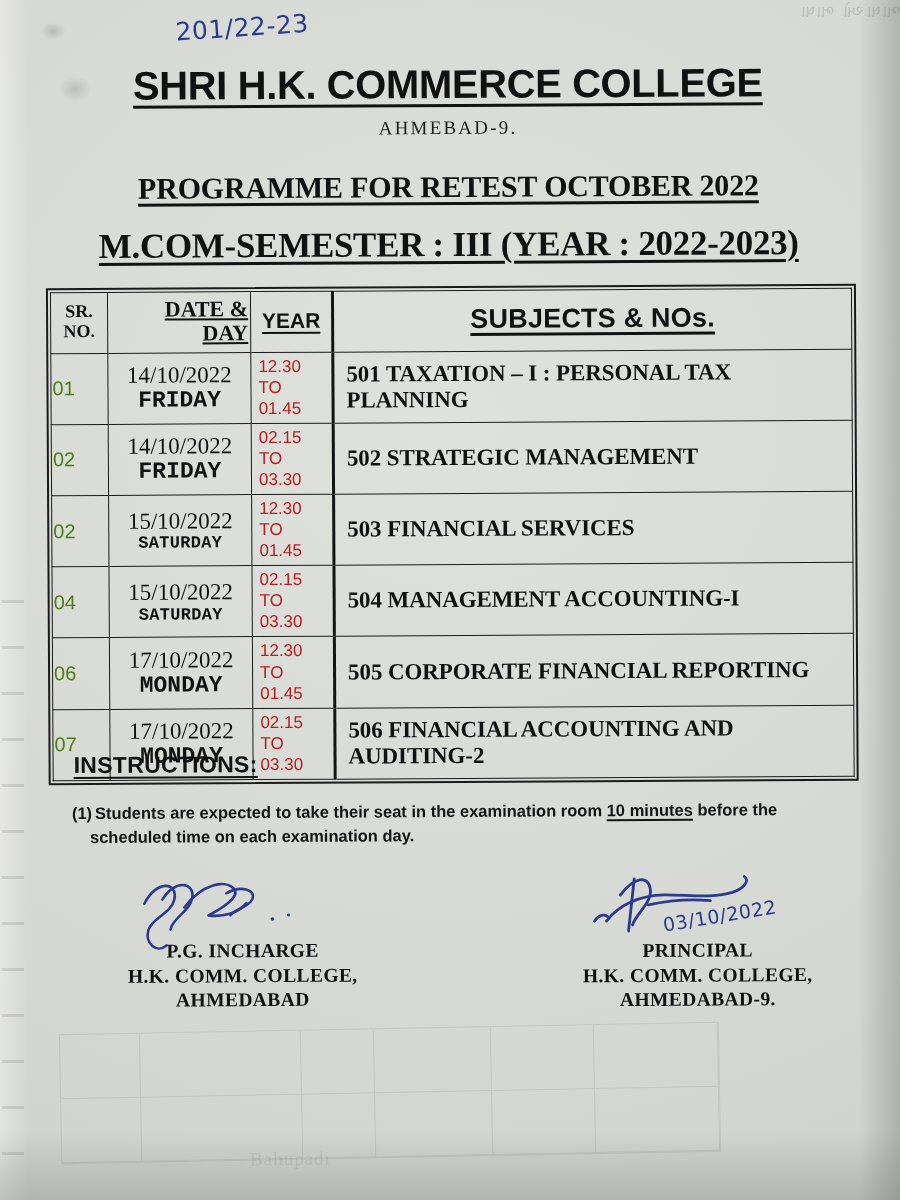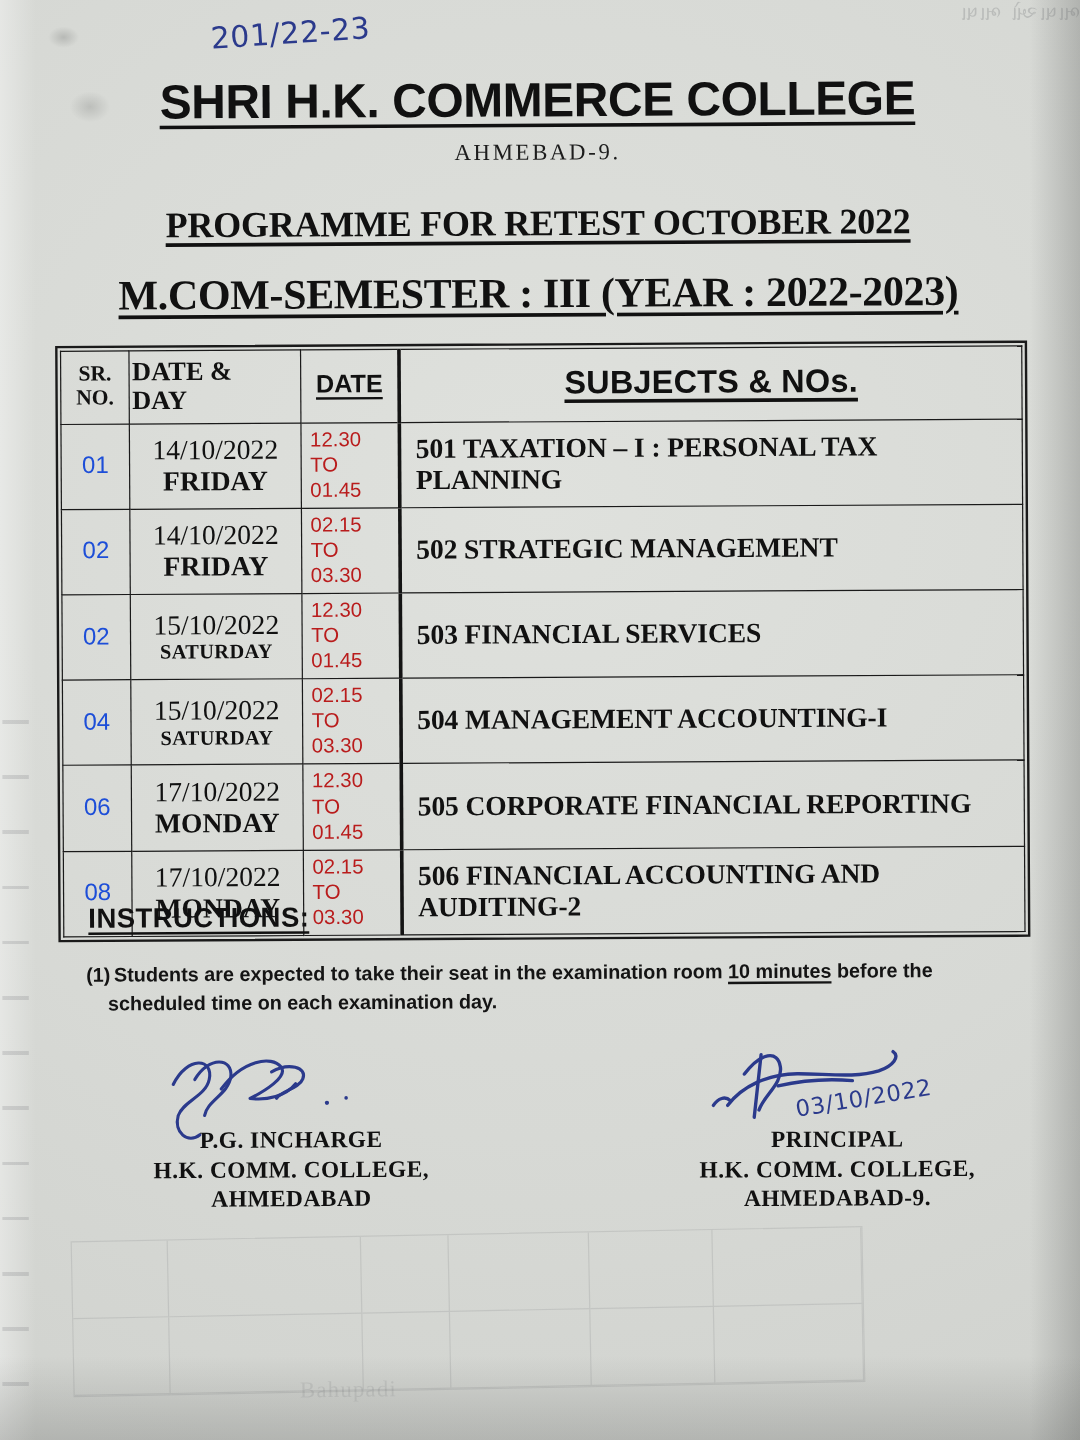--- a/index.html
+++ b/index.html
@@ -209,52 +209,51 @@
     padding: 5px 2px 7px;
     font-weight: bold;
     color: #111;
   }
   th.sr-head {
     font-family: "Liberation Serif", serif;
     font-size: 18px; line-height: 1.08; text-align: center;
   }
   th.date-head {
     font-family: "Liberation Serif", serif;
-    font-size: 22px; line-height: 1.08; text-align: left;
+    font-size: 22px; line-height: 1.08; text-align: right; text-decoration: underline;
   }
   th.time-head {
     font-family: "Liberation Sans", sans-serif;
     font-size: 21px; text-align: center;
     text-decoration: underline; text-underline-offset: 4px; text-decoration-thickness: 2px;
   }
   th.subj-head {
     font-family: "Liberation Sans", sans-serif;
     font-size: 27px; text-align: center; letter-spacing: .2px;
     text-decoration: underline; text-underline-offset: 5px; text-decoration-thickness: 2.5px;
   }
 
   #exam-table tbody tr { height: 68px; }
 
   td.sr-cell {
     font-family: "Liberation Sans", sans-serif;
     font-size: 20px;
-    text-align: center;
-    color: #1d4ed8;
+    color: #4d7c0f;
   }
   td.date-cell {
     text-align: center;
     font-family: "Liberation Serif", serif;
     color: #111;
     padding: 2px 1px;
   }
   td.date-cell .d-date {
     display: block; font-size: 23px; font-weight: normal; line-height: 1.12;
   }
   td.date-cell .d-day {
-    display: block; font-weight: bold; line-height: 1.12;
+    display: block; font-weight: bold; line-height: 1.12; font-family: Liberation Mono, monospace;
   }
   td.date-cell .d-day.long  { font-size: 17px; letter-spacing: .3px; }
   td.date-cell .d-day.short { font-size: 23px; }
 
   td.time-cell {
     font-family: "Liberation Sans", sans-serif;
     font-size: 17px;
     line-height: 1.24;
     text-align: left;
     padding: 3px 0 4px 7px;
@@ -379,21 +378,21 @@
       <thead>
         <tr>
           <th class="sr-head">
             <span>SR.</span><br>
             <span>NO.</span>
           </th>
           <th class="date-head">
             <span>DATE &amp;</span><br>
             <span>DAY</span>
           </th>
-          <th class="time-head">DATE</th>
+          <th class="time-head">YEAR</th>
           <th class="subj-head">SUBJECTS &amp; NOs.</th>
         </tr>
       </thead>
       <tbody id="exam-table-body">
           <tr>
             <td class="sr-cell">01</td>
             <td class="date-cell">
               <span class="d-date">14/10/2022</span>
               <span class="d-day short">FRIDAY</span>
             </td>
@@ -430,21 +429,21 @@
           <tr>
             <td class="sr-cell">06</td>
             <td class="date-cell">
               <span class="d-date">17/10/2022</span>
               <span class="d-day short">MONDAY</span>
             </td>
             <td class="time-cell"><span>12.30</span><br><span>TO</span><br><span>01.45</span></td>
             <td class="subj-cell">505 CORPORATE FINANCIAL REPORTING</td>
           </tr>
           <tr>
-            <td class="sr-cell">08</td>
+            <td class="sr-cell">07</td>
             <td class="date-cell">
               <span class="d-date">17/10/2022</span>
               <span class="d-day short">MONDAY</span>
             </td>
             <td class="time-cell"><span>02.15</span><br><span>TO</span><br><span>03.30</span></td>
             <td class="subj-cell">506 FINANCIAL ACCOUNTING AND AUDITING-2</td>
           </tr>
         </tbody>
     </table>
   </div>

